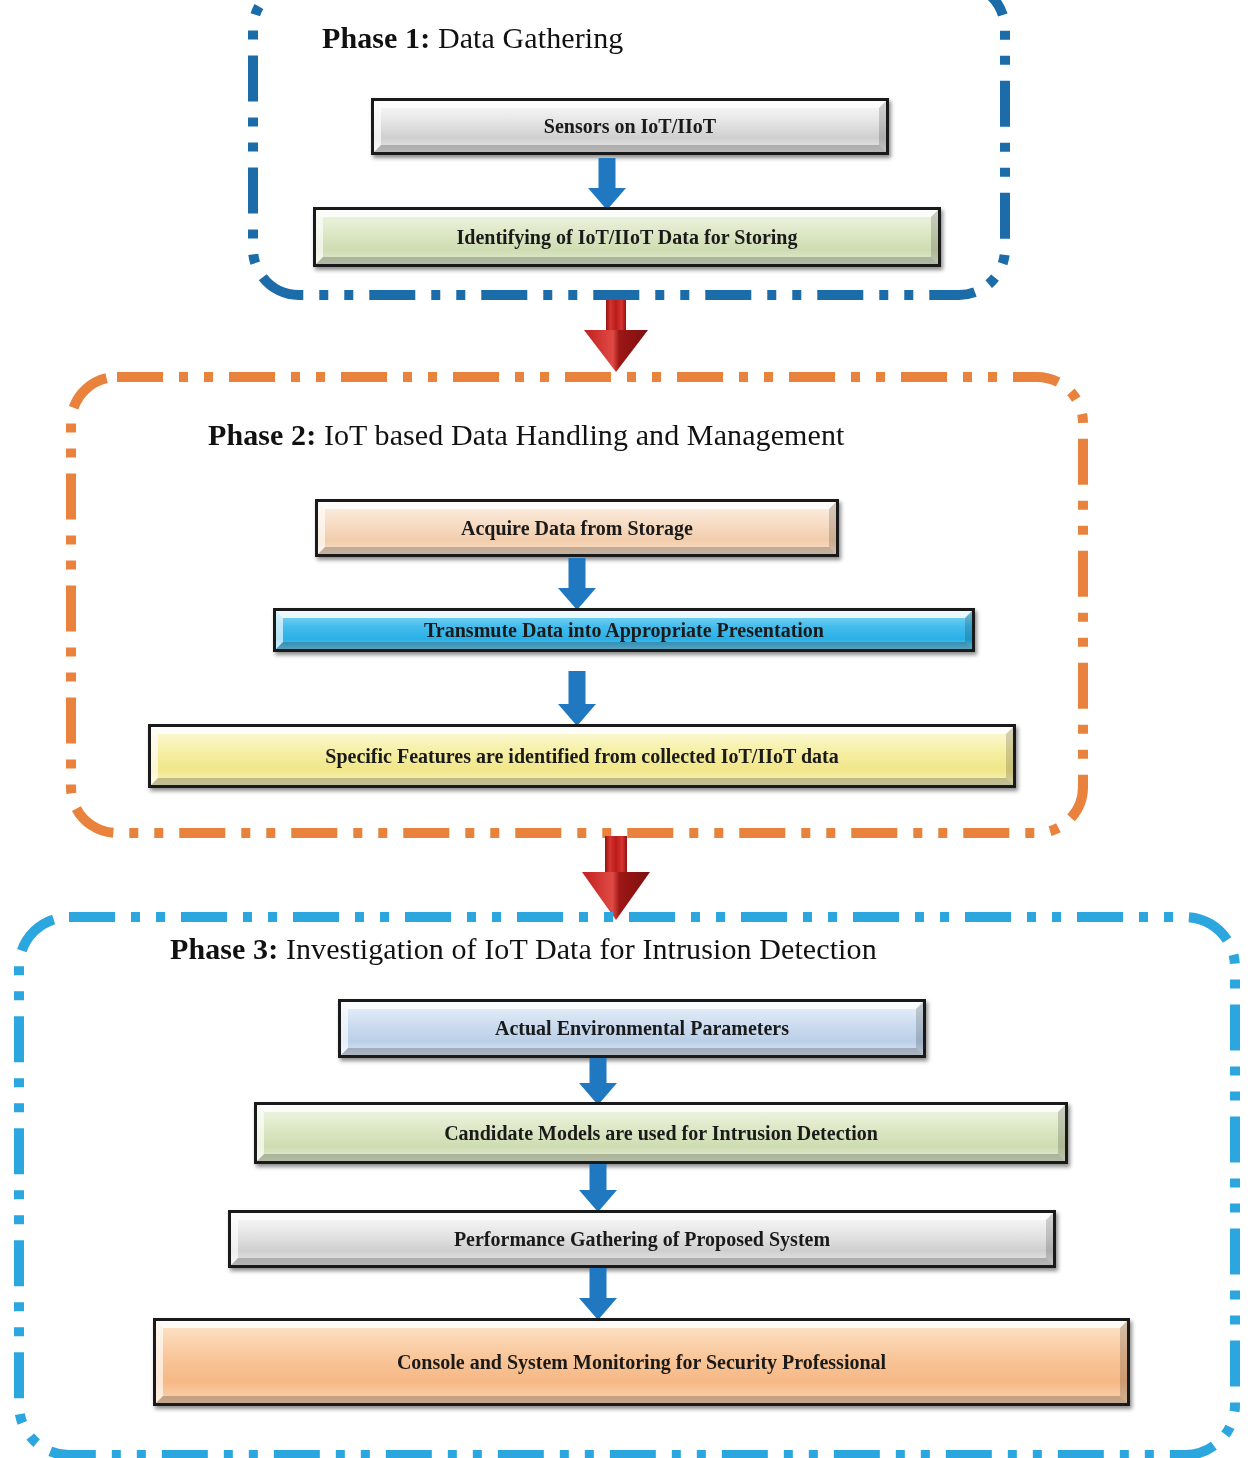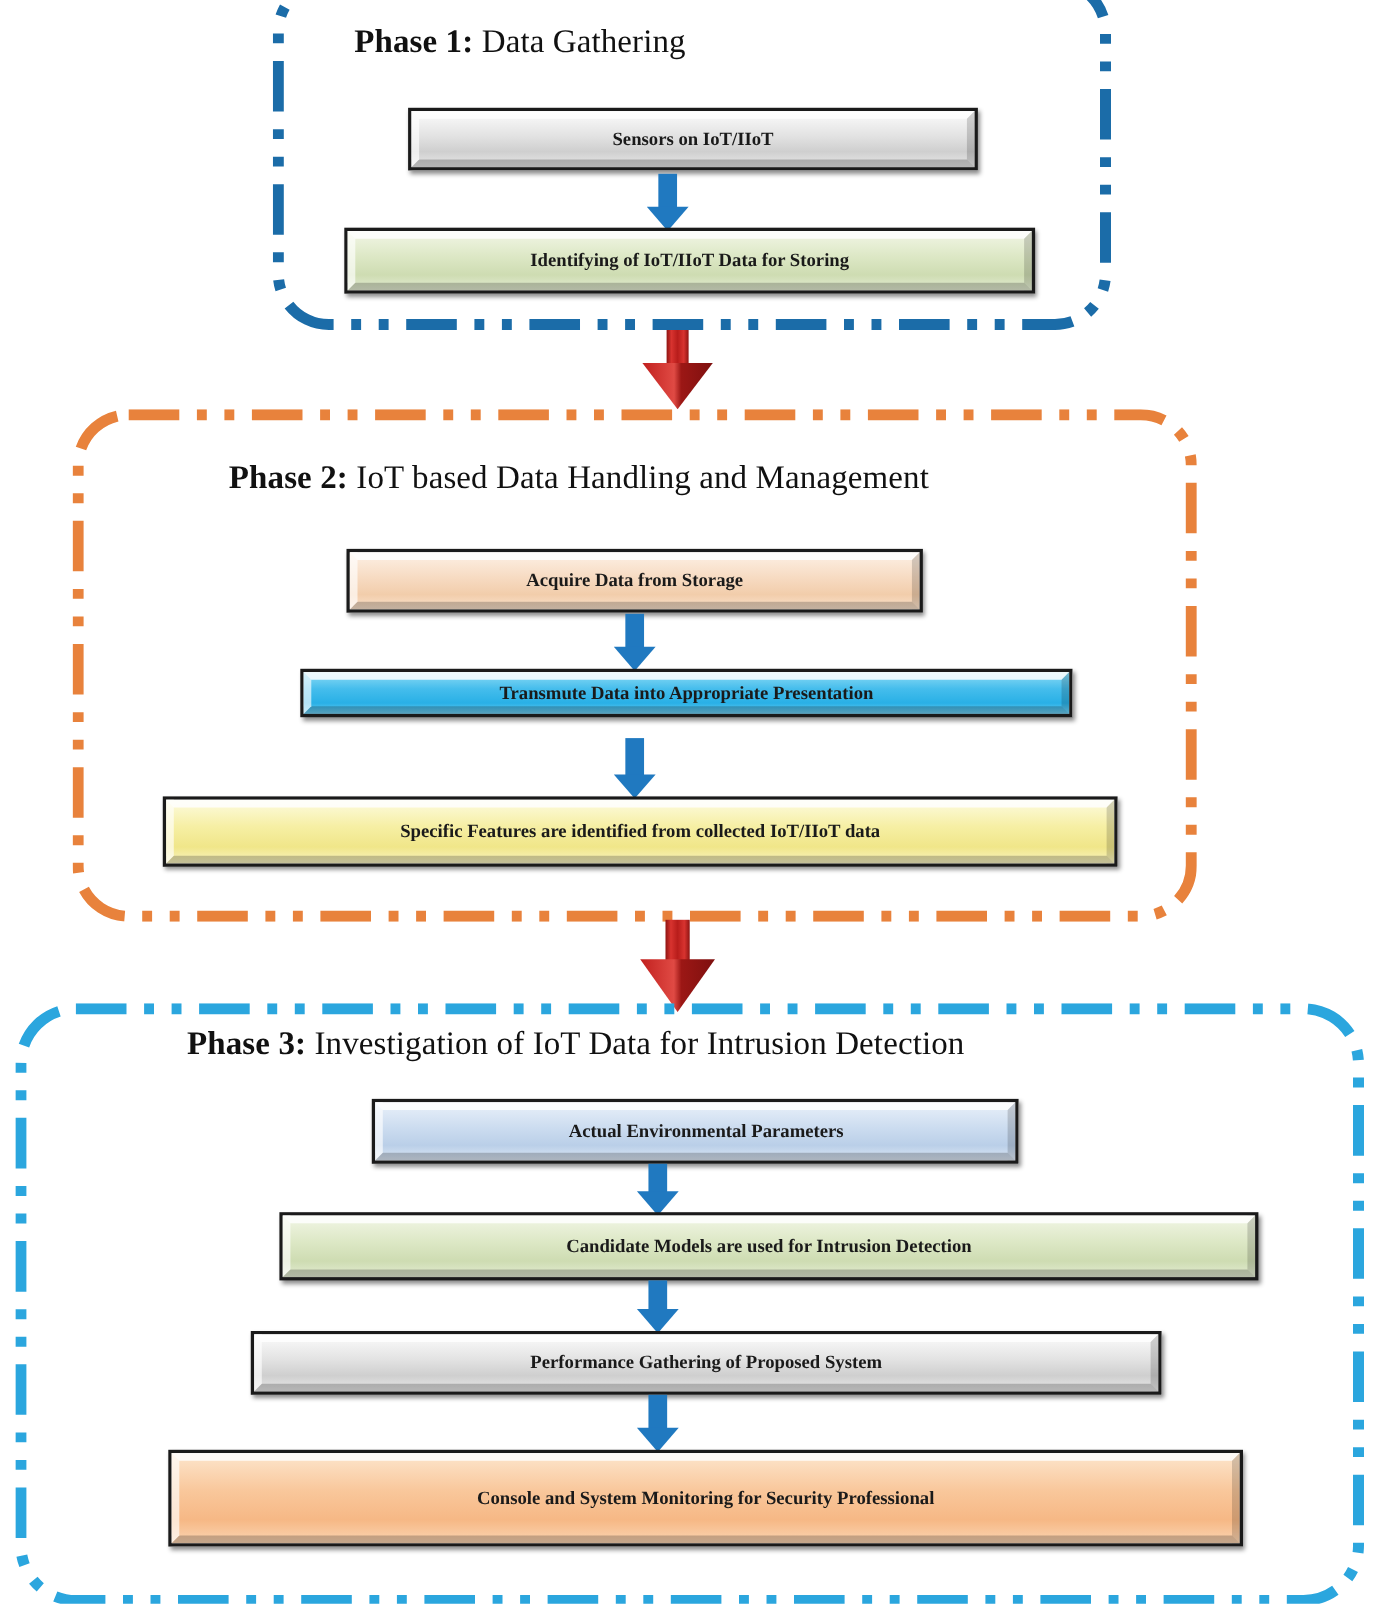--- a/index.html
+++ b/index.html
@@ -31,21 +31,21 @@
   }
   .phase-title b{font-weight:bold;}
   .phase-title .rest{font-weight:normal;}
 
   
   .box{
     position:absolute;box-sizing:border-box;
     border:3px solid #1a1a1a;
     display:flex;align-items:center;justify-content:center;
     text-align:center;
-    font-weight:bold;font-size:17px;color:#1a1a1a;
+    font-weight:bold;font-size:20px;color:#1a1a1a;
     letter-spacing:0px;
     box-shadow:2px 3px 4px rgba(0,0,0,.45);
   }
   .box .inner{
     position:absolute;inset:0;
     border-top:7px solid rgba(255,255,255,.85);
     border-left:7px solid rgba(255,255,255,.65);
     border-right:7px solid rgba(0,0,0,.16);
     border-bottom:7px solid rgba(0,0,0,.22);
     box-sizing:border-box;pointer-events:none;
@@ -199,21 +199,21 @@
   <div class="box bx-steel" style="left:338px;top:999px;width:588px;height:59px;">
     <span class="inner"></span>
     <span class="lbl">Actual Environmental Parameters</span>
   </div>
 
   <div class="arrow-blue" style="left:579px;top:1058px;width:38px;height:47px;">
     <span class="shaft" style="height:27px;"></span>
     <span class="head"></span>
   </div>
 
-  <div class="box bx-green" style="left:254px;top:1102px;width:890px;height:62px;">
+  <div class="box bx-green" style="left:254px;top:1102px;width:814px;height:62px;">
     <span class="inner"></span>
     <span class="lbl">Candidate Models are used for Intrusion Detection</span>
   </div>
 
   <div class="arrow-blue" style="left:579px;top:1164px;width:38px;height:48px;">
     <span class="shaft" style="height:28px;"></span>
     <span class="head"></span>
   </div>
 
   <div class="box bx-grey" style="left:228px;top:1210px;width:828px;height:58px;">

